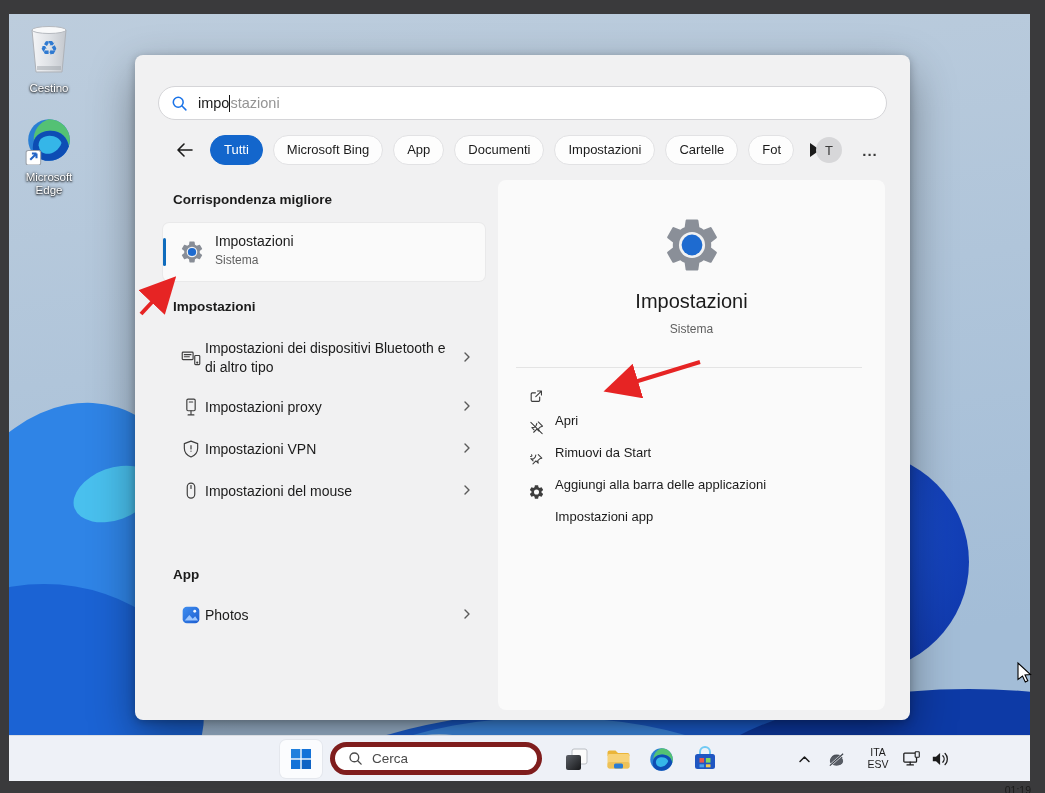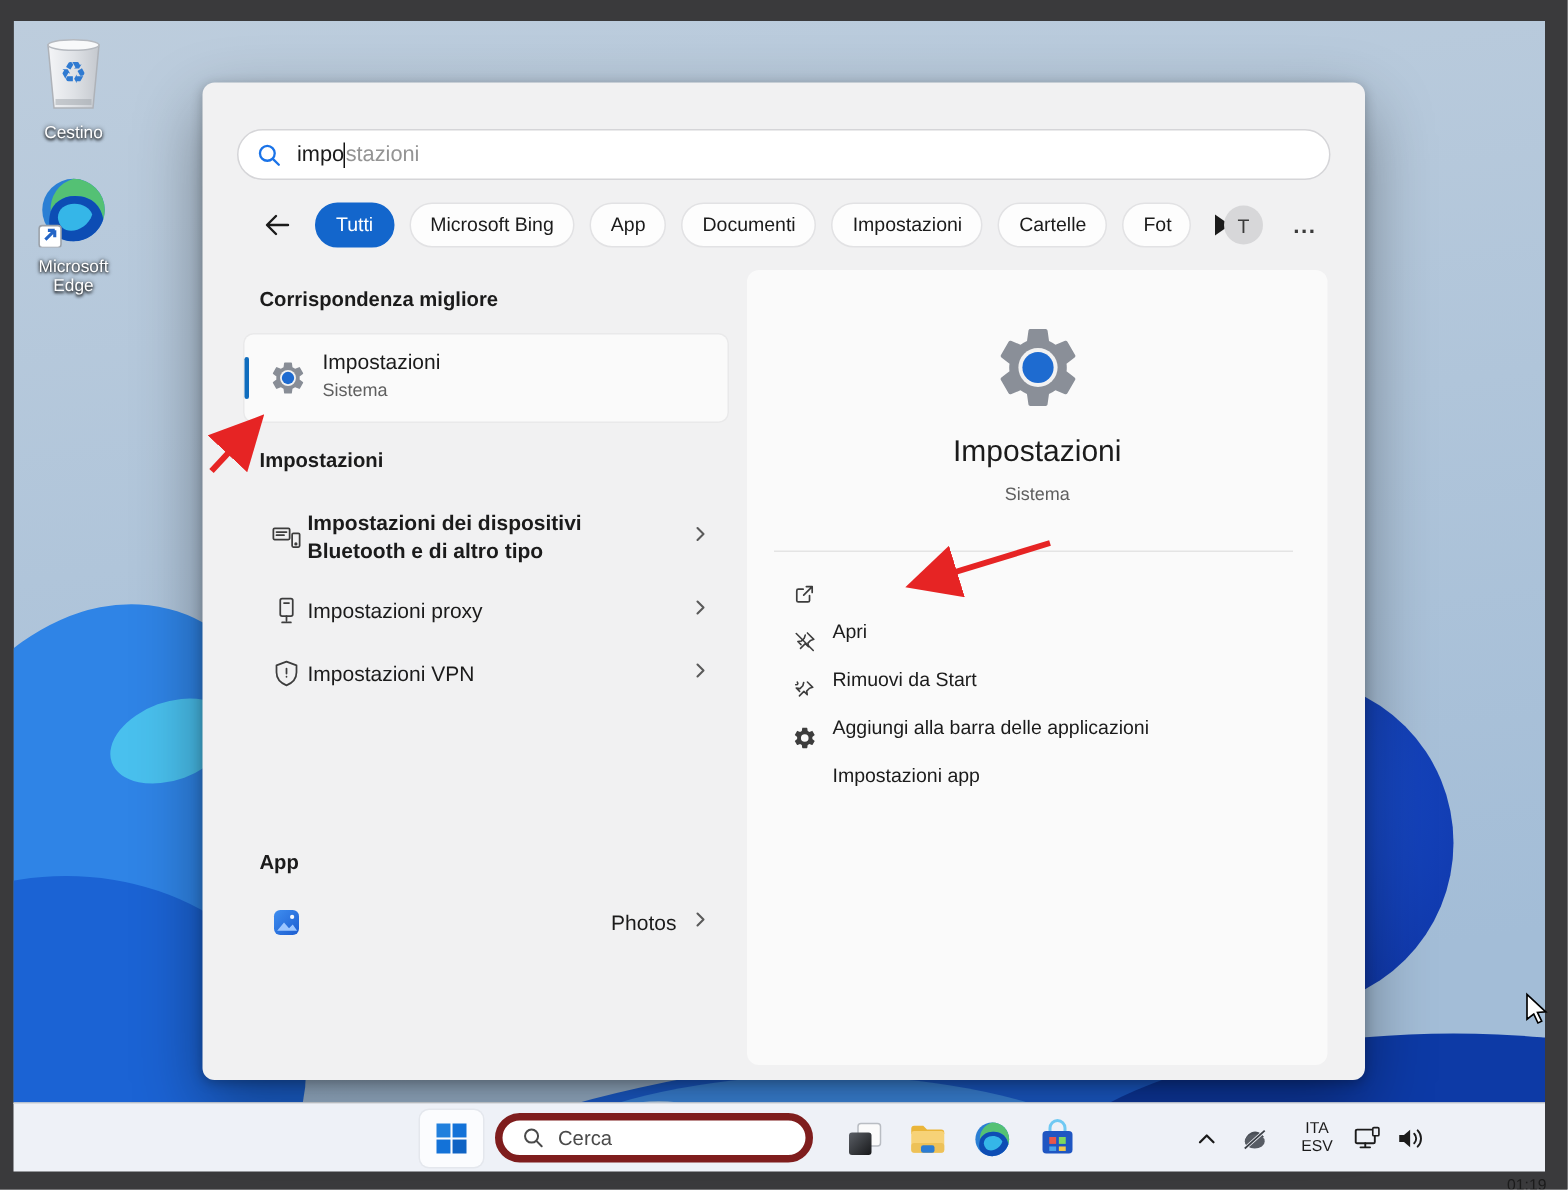--- a/index.html
+++ b/index.html
@@ -168,21 +168,21 @@
             <circle cx="12" cy="12" r="3.8" fill="#1e6bd0"></circle>
         </svg>
       </span>
       <span class="btitle">Impostazioni</span>
       <span class="bsub">Sistema</span>
     </div>
 
     <div class="sechdr" style="top:244px;">Impostazioni</div>
 
     <div class="rows" style="top:275px;">
-      <div class="lrow" style="height:56px;font-weight:bold;">
+      <div class="lrow" style="height:56px;">
         <span class="ricon">
           <svg width="20" height="20" viewBox="0 0 24 24" fill="none" stroke="#3d3d3d" stroke-width="1.4" stroke-linecap="round" stroke-linejoin="round">
             <rect x="1.5" y="5" width="13" height="9" rx="1"></rect>
               <path d="M4 8h8M4 10.5h6"></path>
             <rect x="16.5" y="9" width="6" height="11" rx="1"></rect>
               <circle cx="19.5" cy="17.5" r="0.6" fill="#3d3d3d"></circle>
           </svg>
         </span>
         <span class="rlabel">Impostazioni dei dispositivi Bluetooth e di altro tipo</span>
         <span class="chev">
@@ -212,26 +212,40 @@
               <path d="M12 8v4M12 14.5v.1"></path>
           </svg>
         </span>
         <span class="rlabel">Impostazioni VPN</span>
         <span class="chev">
           <svg width="12" height="12" viewBox="0 0 12 12">
               <path d="M4 2l4 4-4 4" fill="none" stroke="#5a5a5a" stroke-width="1.4" stroke-linecap="round" stroke-linejoin="round"></path>
             </svg>
         </span>
       </div>
+      <div class="lrow" style="height:42px;">
+        <span class="ricon">
+          <svg width="20" height="20" viewBox="0 0 24 24" fill="none" stroke="#3d3d3d" stroke-width="1.4" stroke-linecap="round" stroke-linejoin="round">
+            <rect x="7.5" y="2.5" width="9" height="18" rx="4.5"></rect>
+              <path d="M12 5.5v3.5"></path>
+          </svg>
+        </span>
+        <span class="rlabel">Impostazioni del mouse</span>
+        <span class="chev">
+          <svg width="12" height="12" viewBox="0 0 12 12">
+              <path d="M4 2l4 4-4 4" fill="none" stroke="#5a5a5a" stroke-width="1.4" stroke-linecap="round" stroke-linejoin="round"></path>
+            </svg>
+        </span>
+      </div>
     </div>
 
     <div class="sechdr" style="top:512px;">App</div>
 
     <div class="rows" style="top:539px;">
-      <div class="lrow" style="height:42px;justify-content:flex-end;">
+      <div class="lrow" style="height:42px;">
         <span class="ricon">
           <svg width="20" height="20" viewBox="0 0 24 24">
             <defs>
                 <linearGradient id="ph" x1="0" y1="0" x2="1" y2="1">
               <stop offset="0" stop-color="#3f8ef0"></stop>
                   <stop offset="1" stop-color="#1c5dd0"></stop>
                 </linearGradient>
               </defs>
             <rect x="2" y="2" width="20" height="20" rx="5" fill="url(#ph)"></rect>
             <circle cx="16.5" cy="7.5" r="1.7" fill="#fff" opacity="0.95"></circle>

